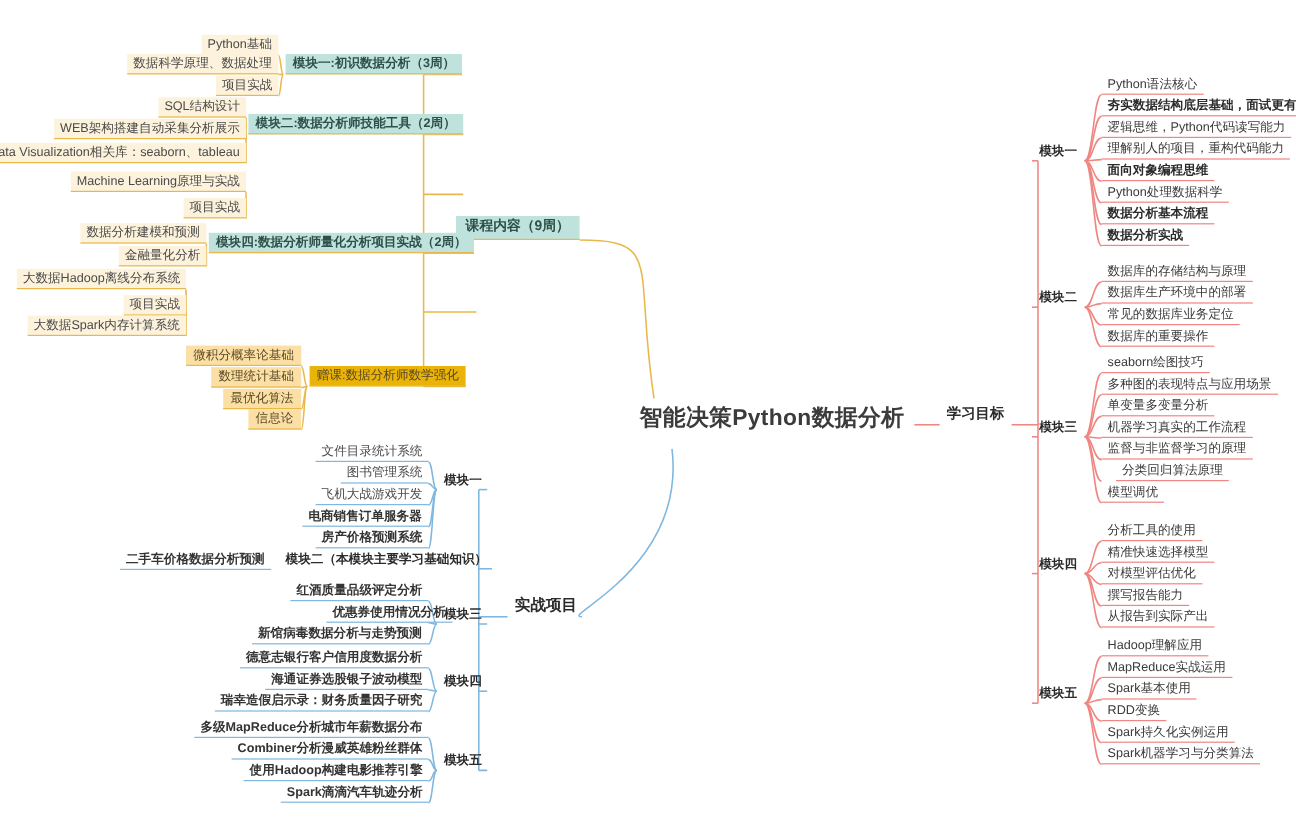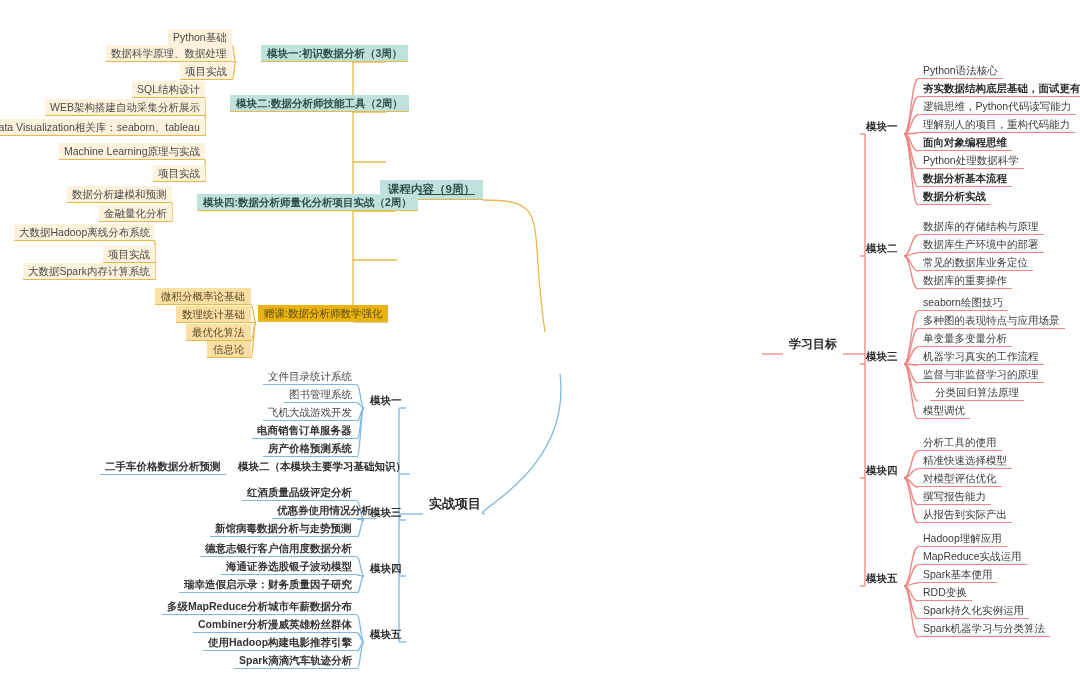--- a/index.html
+++ b/index.html
@@ -18,21 +18,21 @@
   }
 
   
   .lf-leaf{
     font-size:10.5px;color:#4a4a4a;background:#fdf3dc;
     border-bottom:1.3px solid #e9b84a;
     padding:2px 5px 2px 5px;
   }
   .lf-mod{
     font-size:10.5px;font-weight:bold;color:#2f4f4a;background:#bfe3dc;
-    border-bottom:1.3px solid #e9b84a;padding:2px 6px;margin-left:23px;
+    border-bottom:1.3px solid #e9b84a;padding:2px 6px;
   }
   .lf-root{
     font-size:11.5px;font-weight:bold;color:#2f4f4a;background:#bfe3dc;
     border-bottom:1.4px solid #e9b84a;padding:3px 8px;
   }
   .bonus-leaf{
     font-size:10.5px;color:#5a4a25;background:#fbdfa4;
     border-bottom:1.3px solid #e9b84a;padding:2px 6px;
   }
   .bonus-node{
@@ -157,26 +157,27 @@
         <path d="M865,134 C862.5,134 862.5,134 860,134"></path>
         <path d="M865,256 C862.5,256 862.5,256 860,256"></path>
         <path d="M865,364 C862.5,364 862.5,364 860,364"></path>
         <path d="M865,478 C862.5,478 862.5,478 860,478"></path>
         <path d="M865,586 C862.5,586 862.5,586 860,586"></path>
         <path d="M843,354 C854,354 854,354 865,354"></path>
         <path d="M783,354 L762,354"></path>
       </g>
   </svg>
 
+  <div class="node central" style="left:533px;top:338px;">智能决策Python数据分析</div>
 
   <div id="layer-left"></div>
   <div id="layer-bottom"></div>
   <div id="layer-right"></div>
 
-<div class="node lf-root" style="top: 180px; visibility: visible; left: 380px; text-decoration: underline;">课程内容（9周）</div>
+<div class="node lf-root" style="top: 180px; visibility: visible; left: 380px;">课程内容（9周）</div>
     <div class="node lf-mod" style="top: 45px; visibility: visible; left: 238px;">模块一:初识数据分析（3周）</div>
     <div class="node lf-leaf" style="top: 29px; visibility: visible; left: 168px;">Python基础</div>
     <div class="node lf-leaf" style="top: 45px; visibility: visible; left: 106px;">数据科学原理、数据处理</div>
     <div class="node lf-leaf" style="top: 63px; visibility: visible; left: 180px;">项目实战</div>
     <div class="node lf-mod" style="top: 95px; visibility: visible; left: 207px;">模块二:数据分析师技能工具（2周）</div>
     <div class="node lf-leaf" style="top: 81px; visibility: visible; left: 132px;">SQL结构设计</div>
     <div class="node lf-leaf" style="top: 99px; visibility: visible; left: 45px;">WEB架构搭建自动采集分析展示</div>
     <div class="node lf-leaf" style="top: 119px; visibility: visible; left: -14px;">Data Visualization相关库：seaborn、tableau</div>
     <div class="node lf-leaf" style="top: 143px; visibility: visible; left: 59px;">Machine Learning原理与实战</div>
     <div class="node lf-leaf" style="top: 165px; visibility: visible; left: 153px;">项目实战</div>

